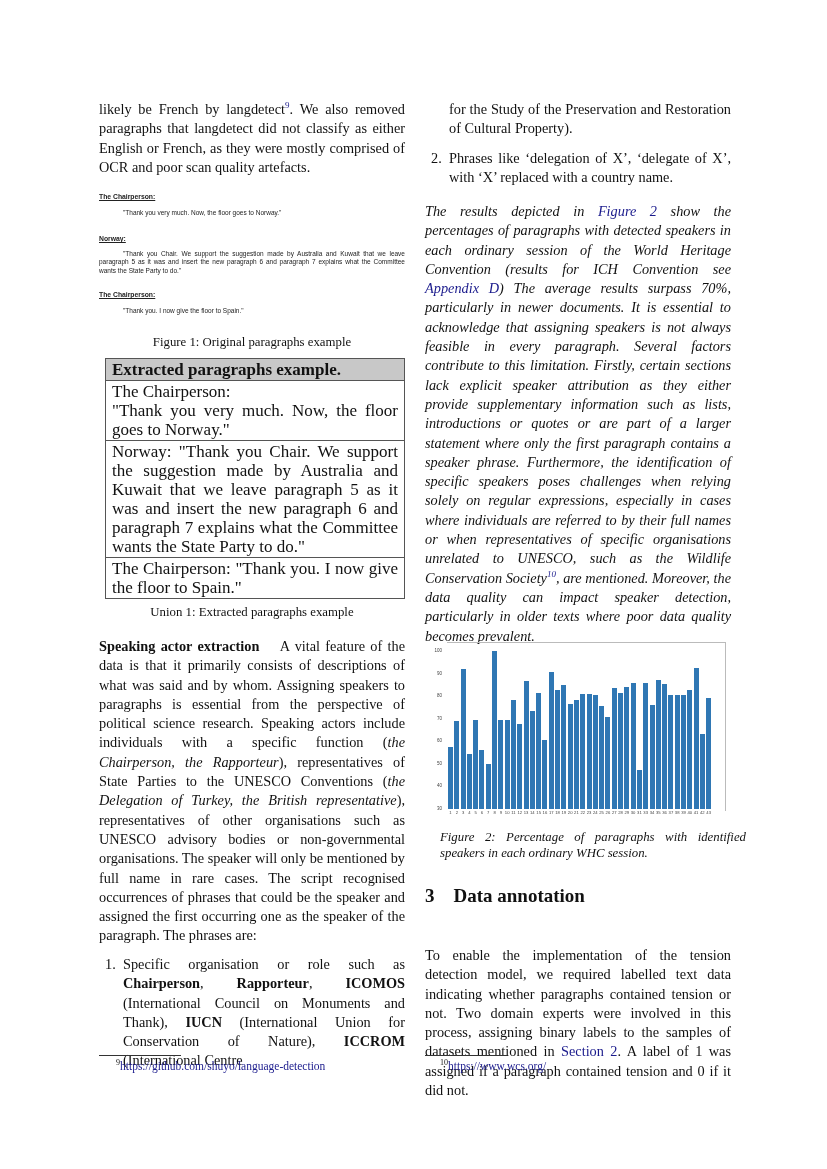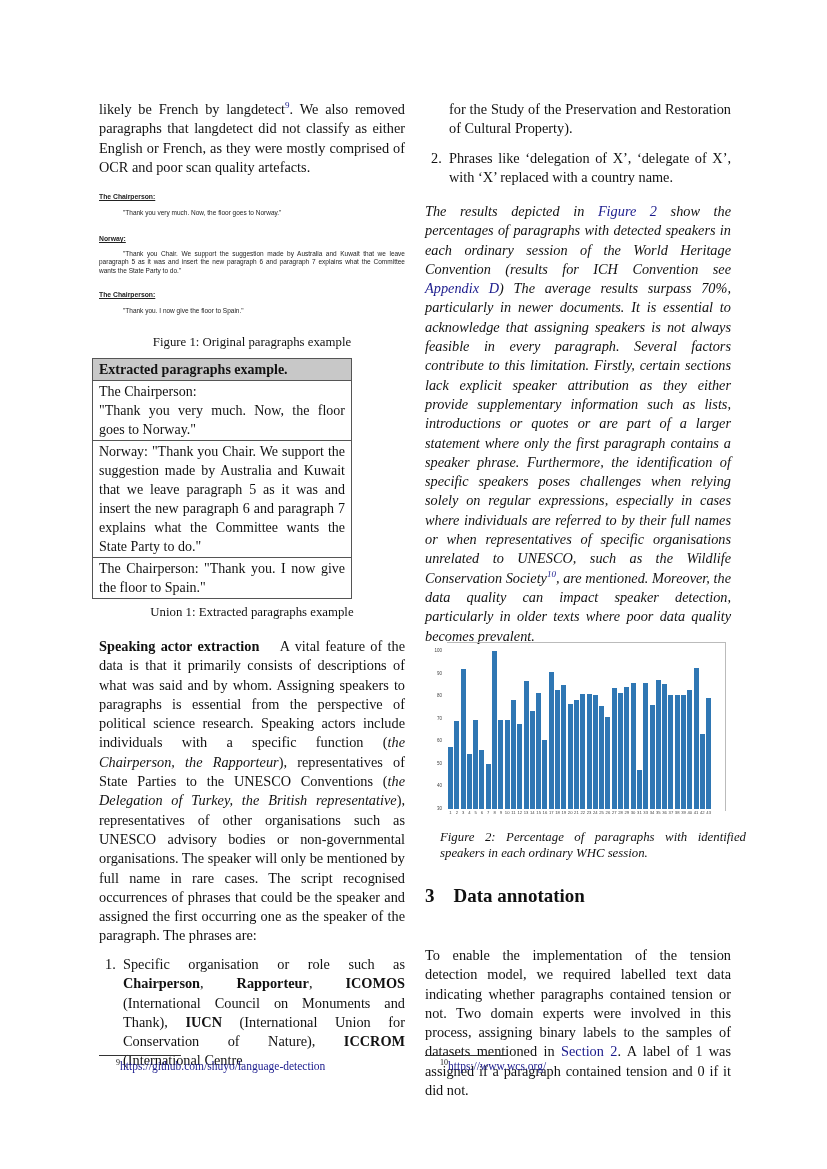--- a/index.html
+++ b/index.html
@@ -13,21 +13,21 @@
   sup { font-size:9px; line-height:0; vertical-align:super; color:#1a1a8c; }
   .mono { font-family:Liberation Serif, serif; font-size:11.5px; color:#1a1a8c; }
 
   
   .fig1 { position:absolute; left:99px; top:193px; width:306px; font-family:"Liberation Sans","DejaVu Sans",sans-serif; font-size:6.5px; line-height:8.5px; color:#222; }
   .fig1 .spk { font-weight:bold; text-decoration:underline; font-size:6.8px; }
   .fig1 .q { padding-left:24px; margin-top:7px; margin-bottom:18px; }
   .fig1 .q2 { text-indent:24px; margin-top:6px; margin-bottom:16px; text-align:justify; }
   .caption { position:absolute; font-size:12.8px; line-height:16px; }
 
-  table.ext { position:absolute; left:92px; top:358px; width:260px; border-collapse:collapse; font-size:14px; line-height:19px; }
+  table.ext { position:absolute; left:105px; top:358px; width:300px; border-collapse:collapse; font-size:17px; line-height:19px; }
   table.ext th { background:#c8c8c8; text-align:left; font-weight:bold; padding:1px 6px; border:1px solid #555; }
   table.ext td { padding:1px 6px; border:1px solid #555; text-align:justify; }
 
   .footrule { position:absolute; height:1px; width:82px; background:#333; }
   .fn { position:absolute; font-size:11px; }
 
   h3 { margin:0; font-size:19px; font-weight:bold; }
 
   
   .chart { position:absolute; left:420px; top:640px; width:312px; height:180px; }

